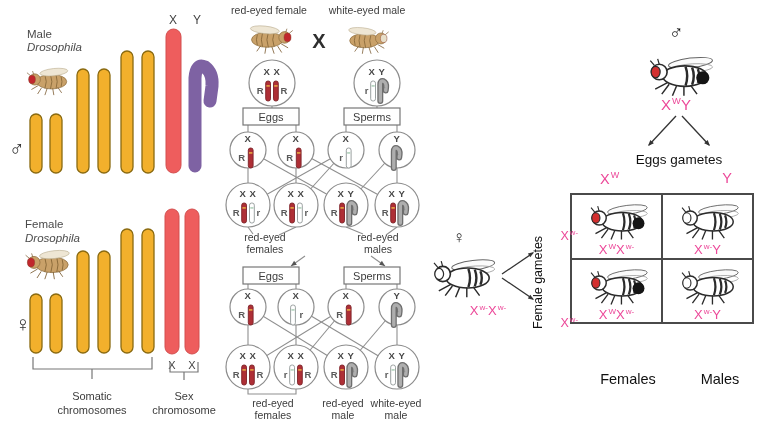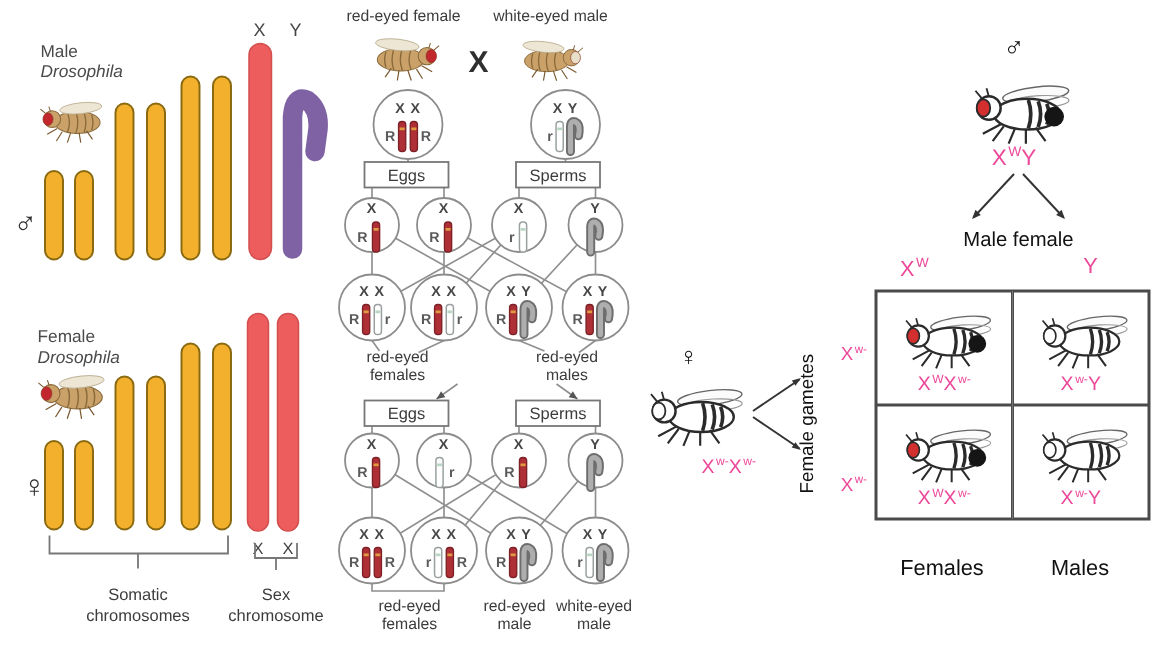--- a/index.html
+++ b/index.html
@@ -336,26 +336,26 @@
         <path d="M38 46 l-9 12 M47 48 l-5 12 M56 48 l0 12 M64 47 l8 11 M36 44 l-15 8" stroke="#2b2b2b" stroke-width="1.8" fill="none"></path>
       </g>
     </svg>
   <div class="abs geno" style="left:640px;top:96px;width:72px;text-align:center;font-size:15px"><span class="gb">X</span><sup>W</sup><span class="gb">Y</span></div>
   <svg class="abs" style="left:636px;top:114px" width="84" height="40">
     <path d="M40 2 L13 31" stroke="#333" stroke-width="1.3" fill="none"></path>
     <path d="M12 32 L14.3 25.9 L17.9 29.3 Z" fill="#333"></path>
     <path d="M46 2 L73 31" stroke="#333" stroke-width="1.3" fill="none"></path>
     <path d="M74 32 L71.7 25.9 L68.1 29.3 Z" fill="#333"></path>
   </svg>
-  <div class="abs" style="left:617px;top:152px;width:124px;text-align:center;font-size:13.5px;color:#111">Male female</div>
+  <div class="abs" style="left:617px;top:152px;width:124px;text-align:center;font-size:13.5px;color:#111">Eggs gametes</div>
 
   <div class="abs geno" style="left:600px;top:170px;width:56px;font-size:14.5px"><span class="gb">X</span><sup>W</sup></div>
   <div class="abs geno" style="left:699px;top:170px;width:56px;text-align:center;font-size:14.5px"><span class="gb">Y</span></div>
 
-  <div id="punnett" class="abs" style="left:583px;top:193px;width:184px;height:154px">
+  <div id="punnett" class="abs" style="left:570px;top:193px;width:184px;height:131px">
       <div class="pcell">
         <svg width="80" height="46" viewBox="0 0 100 62">
           <g>
             <ellipse cx="64" cy="20" rx="27" ry="6" fill="#fbfbfb" stroke="#666" stroke-width="1.2" transform="rotate(-7 64 20)"></ellipse>
             <ellipse cx="67" cy="26" rx="24" ry="5" fill="none" stroke="#999" stroke-width="1" transform="rotate(-3 67 26)"></ellipse>
             <ellipse cx="57" cy="36" rx="27" ry="12.5" fill="#fff" stroke="#2b2b2b" stroke-width="2"></ellipse>
             <path d="M58 24.5 q4 11.5 0 23 M66 25.5 q4 10.5 0 21 M73 27.5 q3.5 8.5 0 17" stroke="#2b2b2b" stroke-width="3" fill="none"></path>
             <ellipse cx="79" cy="38" rx="8" ry="8" fill="#151515"></ellipse>
             <circle cx="26" cy="31" r="9.5" fill="#fff" stroke="#2b2b2b" stroke-width="2"></circle>
             <ellipse cx="21.5" cy="31" rx="5.5" ry="7" fill="#D32F2F" stroke="#2b2b2b" stroke-width="1.5"></ellipse>
@@ -423,21 +423,21 @@
         <ellipse cx="64" cy="20" rx="27" ry="6" fill="#fbfbfb" stroke="#666" stroke-width="1.2" transform="rotate(-7 64 20)"></ellipse>
         <ellipse cx="67" cy="26" rx="24" ry="5" fill="none" stroke="#999" stroke-width="1" transform="rotate(-3 67 26)"></ellipse>
         <ellipse cx="57" cy="36" rx="27" ry="12.5" fill="#fff" stroke="#2b2b2b" stroke-width="2"></ellipse>
         <path d="M58 24.5 q4 11.5 0 23 M66 25.5 q4 10.5 0 21 M73 27.5 q3.5 8.5 0 17" stroke="#2b2b2b" stroke-width="3" fill="none"></path>
         <circle cx="26" cy="31" r="9.5" fill="#fff" stroke="#2b2b2b" stroke-width="2"></circle>
         <ellipse cx="21.5" cy="31" rx="5.5" ry="7" fill="#ffffff" stroke="#2b2b2b" stroke-width="1.5"></ellipse>
         <path d="M20 23 l-5 -6 M26 22 l-2 -7" stroke="#2b2b2b" stroke-width="1.5" fill="none"></path>
         <path d="M38 46 l-9 12 M47 48 l-5 12 M56 48 l0 12 M64 47 l8 11 M36 44 l-15 8" stroke="#2b2b2b" stroke-width="1.8" fill="none"></path>
       </g>
     </svg>
-  <div class="abs geno" style="left:424px;top:303px;width:80px;text-align:right;font-size:13px"><span class="gb">X</span><sup>w-</sup><span class="gb">X</span><sup>w-</sup></div>
+  <div class="abs geno" style="left:448px;top:303px;width:80px;text-align:center;font-size:13px"><span class="gb">X</span><sup>w-</sup><span class="gb">X</span><sup>w-</sup></div>
   <svg class="abs" style="left:498px;top:242px" width="44" height="70">
     <path d="M4 32 L35 11" stroke="#333" stroke-width="1.3" fill="none"></path>
     <path d="M36 10 L32.3 15.2 L29.9 11.6 Z" fill="#333"></path>
     <path d="M4 36 L35 57" stroke="#333" stroke-width="1.3" fill="none"></path>
     <path d="M36 58 L32.3 52.8 L29.8 56.4 Z" fill="#333"></path>
   </svg>
 
   <div class="abs" style="left:582px;top:371px;width:92px;text-align:center;font-size:14.5px;color:#111">Females</div>
   <div class="abs" style="left:674px;top:371px;width:92px;text-align:center;font-size:14.5px;color:#111">Males</div>
 </div>

